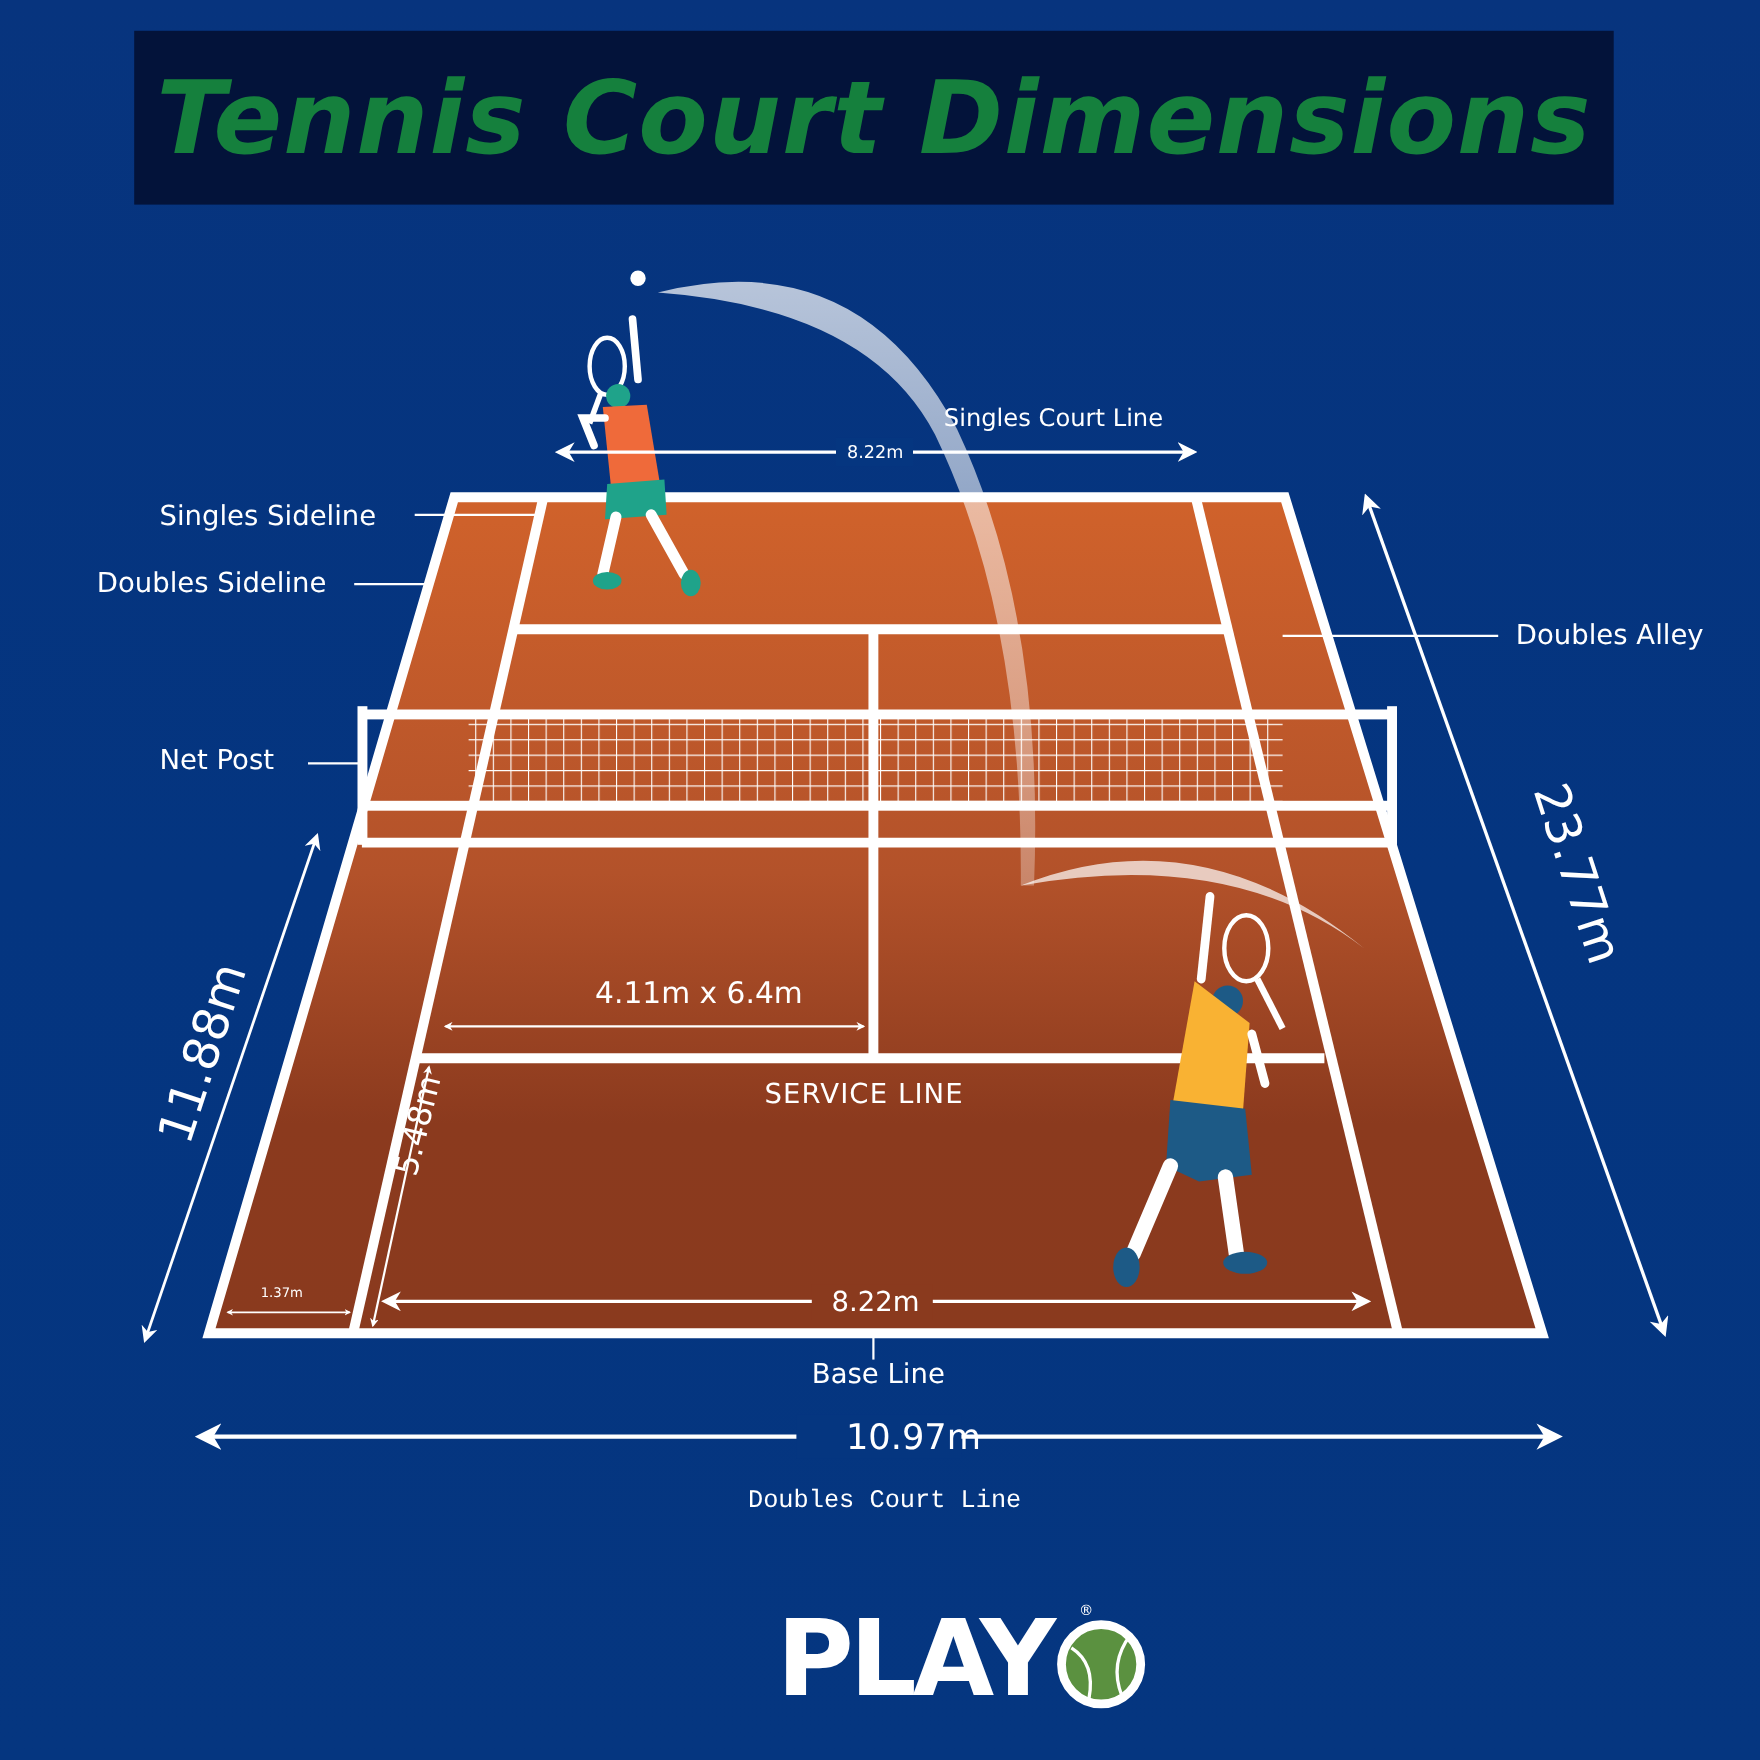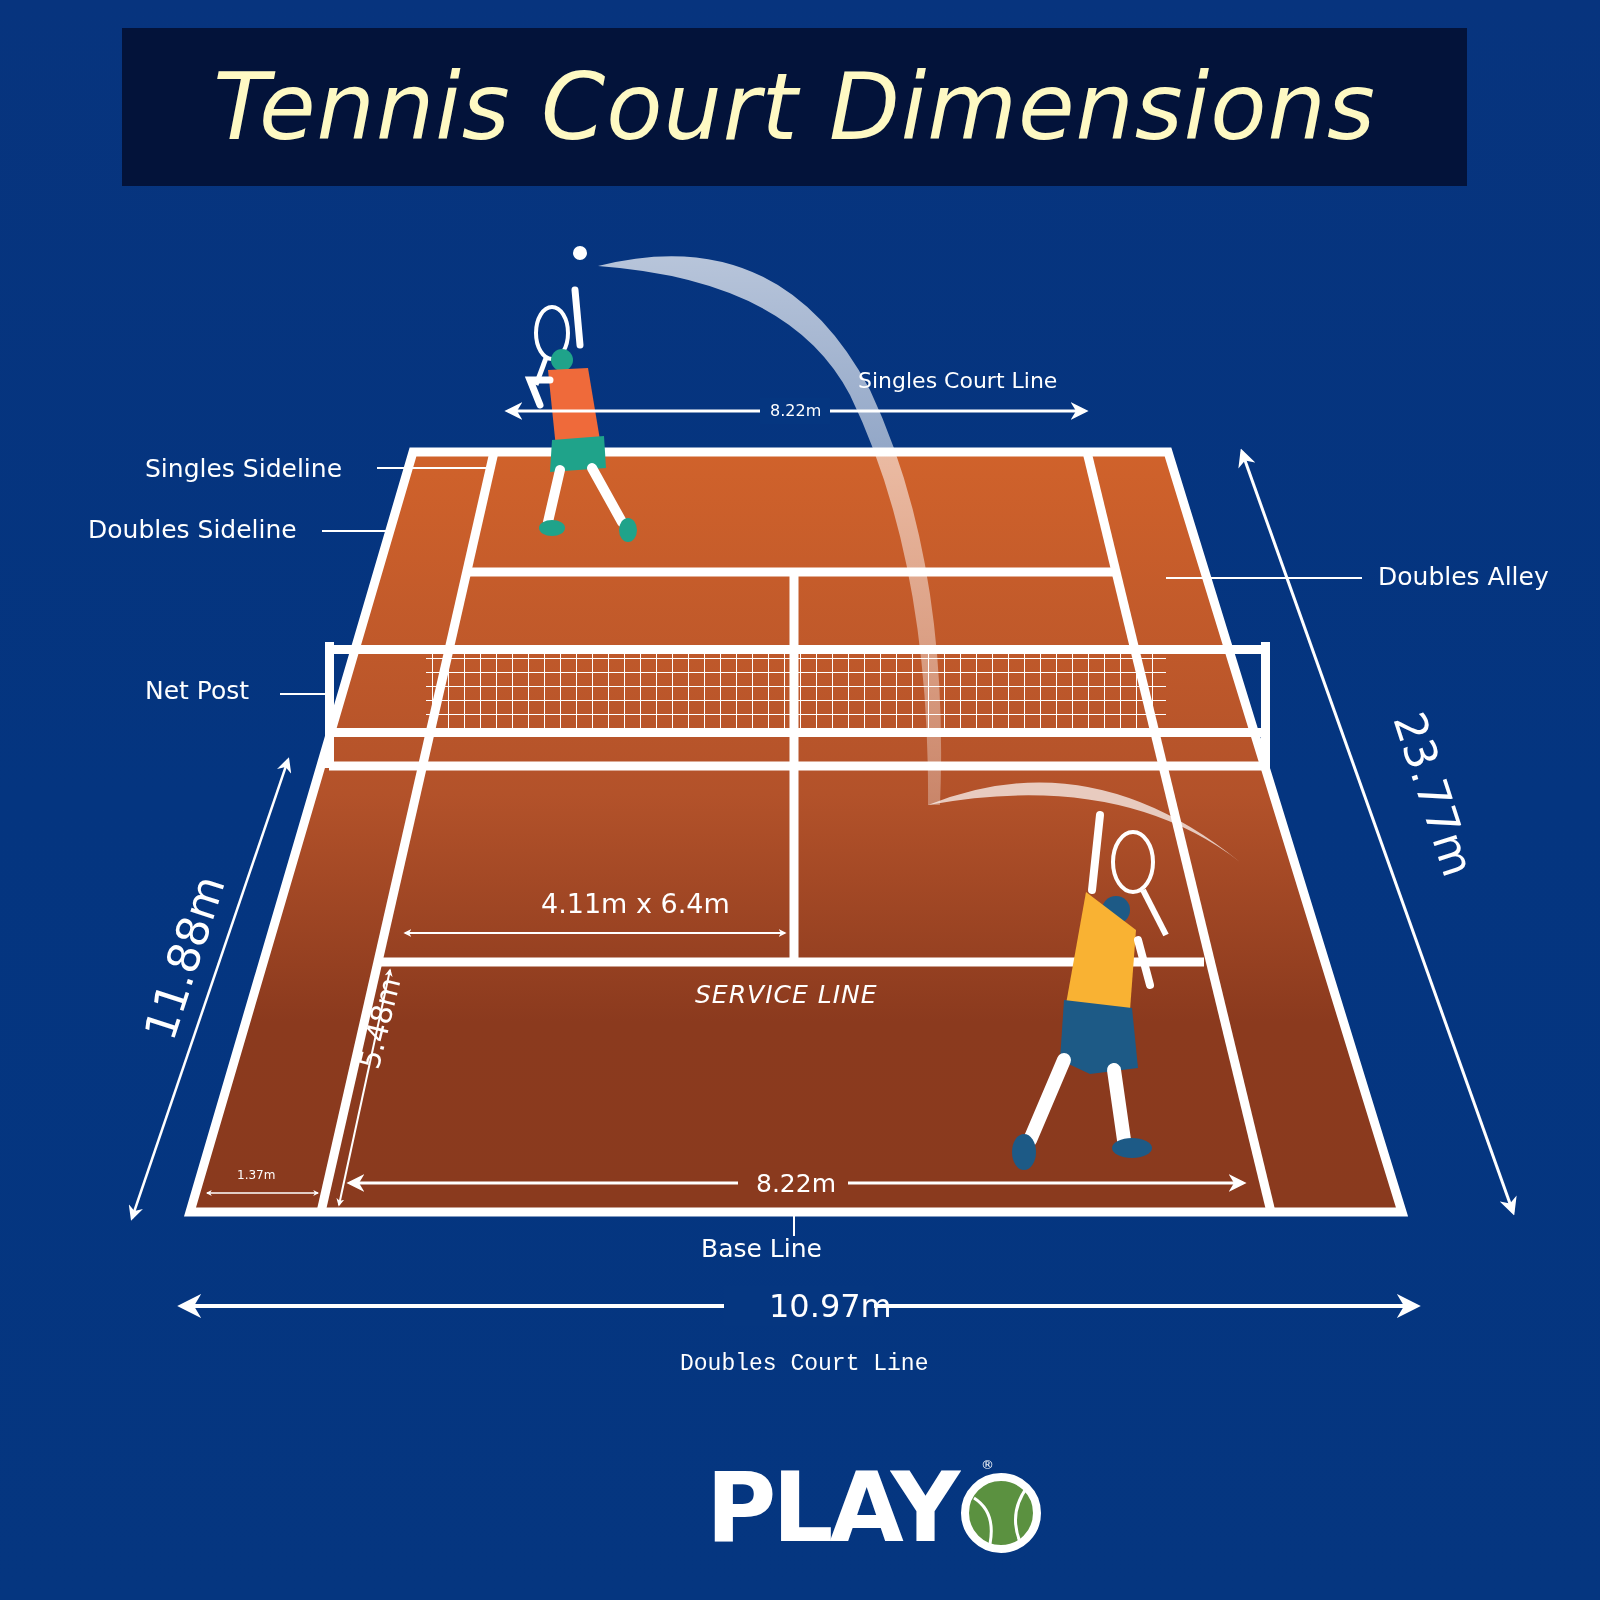--- a/index.html
+++ b/index.html
@@ -8,21 +8,21 @@
       background: linear-gradient(180deg, #07347e 0%, #043580 50%, #053680 100%);
       font-family: "Liberation Sans", sans-serif;
       position: relative;
     }
     .title-bar {
       position: absolute; left: 122px; top: 28px; width: 1345px; height: 158px;
       background: #03133a;
       display: flex; align-items: center; justify-content: center;
     }
     .title-text {
-      color: #fef9c3; font-family: "DejaVu Sans", sans-serif; font-weight: normal;
+      color: #15803d; font-family: "DejaVu Sans", sans-serif; font-weight: bold;
       font-style: italic; font-size: 92px; letter-spacing: 1px;
     }
     svg.stage { position: absolute; left: 0; top: 0; }
     .lbl {
       position: absolute; color: #ffffff; font-family: "DejaVu Sans", sans-serif;
       white-space: nowrap;
     }
     .logo {
       position: absolute; left: 665px; top: 1460px; display: flex; align-items: flex-end;
       color: #fff; font-family: "DejaVu Sans", sans-serif; font-weight: bold; font-size: 96px;
@@ -138,25 +138,25 @@
   <rect x="724" y="1286" width="150" height="40" fill="#053680"></rect>
 </svg>
 
 <span class="lbl" style="left:858px;top:368px;font-size:22px;">Singles Court Line</span>
 <span class="lbl" style="left:770px;top:401px;font-size:16px;">8.22m</span>
 <span class="lbl" style="left:145px;top:454px;font-size:25px;">Singles Sideline</span>
 <span class="lbl" style="left:88px;top:515px;font-size:25px;">Doubles Sideline</span>
 <span class="lbl" style="left:1378px;top:562px;font-size:25px;">Doubles Alley</span>
 <span class="lbl" style="left:145px;top:676px;font-size:25px;">Net Post</span>
 <span class="lbl" style="left:505px;top:888px;font-size:27px;margin-left:36px;">4.11m x 6.4m</span>
-<span class="lbl" style="left:695px;top:980px;font-size:25px;letter-spacing:1px;font-style:italic;">SERVICE  LINE</span>
+<span class="lbl" style="left:695px;top:980px;font-size:25px;letter-spacing:1px;">SERVICE  LINE</span>
 <span class="lbl" style="left:352px;top:1064px;font-size:29px;transform:rotate(-76deg);transform-origin:left top;">5.48m</span>
 <span class="lbl" style="left:237px;top:1168px;font-size:12px;">1.37m</span>
 <span class="lbl" style="left:756px;top:1169px;font-size:25px;">8.22m</span>
-<span class="lbl" style="left:701px;top:1234px;font-size:25px;">Base Line</span>
+<span class="lbl" style="left:738px;top:1234px;font-size:25px;">Base Line</span>
 <span class="lbl" style="left:769px;top:1287px;font-size:32px;">10.97m</span>
 <span class="lbl" style="left:680px;top:1351px;font-size:23px;font-family:Liberation Mono, monospace;">Doubles Court Line</span>
 <span class="lbl" style="left:134px;top:1030px;font-size:44px;transform:rotate(-72deg);transform-origin:left top;">11.88m</span>
 <span class="lbl" style="left:1432px;top:706px;font-size:44px;transform:rotate(72deg);transform-origin:left top;">23.77m</span>
 
 <div class="logo">
   <span>PLAY</span>
   <svg width="82" height="82" viewBox="0 0 82 82" style="margin-left:4px;margin-bottom:2px;">
     <circle cx="41" cy="41" r="36" fill="#5b9140" stroke="#fff" stroke-width="8"></circle>
     <path d="M14 26 Q 36 40 30 72" stroke="#fff" stroke-width="3" fill="none"></path>

